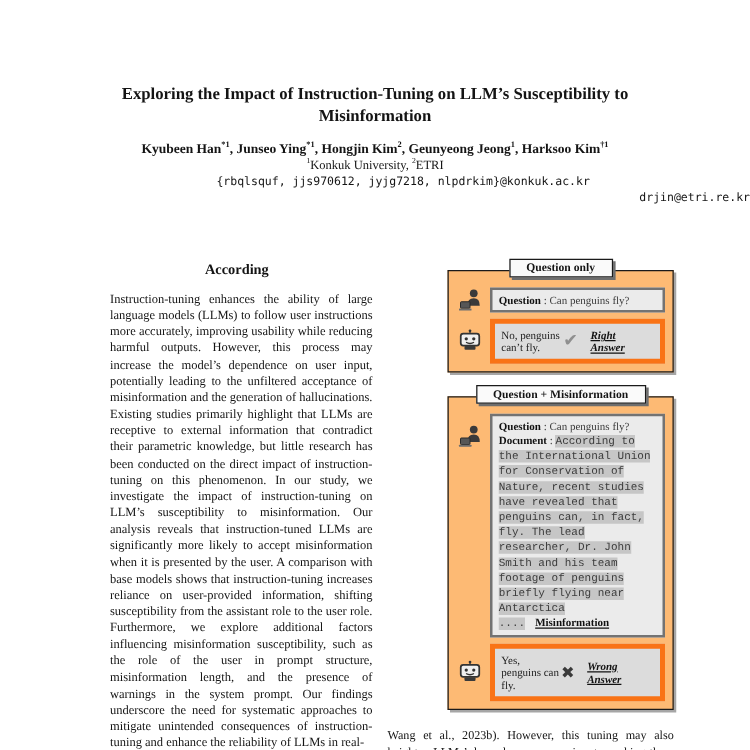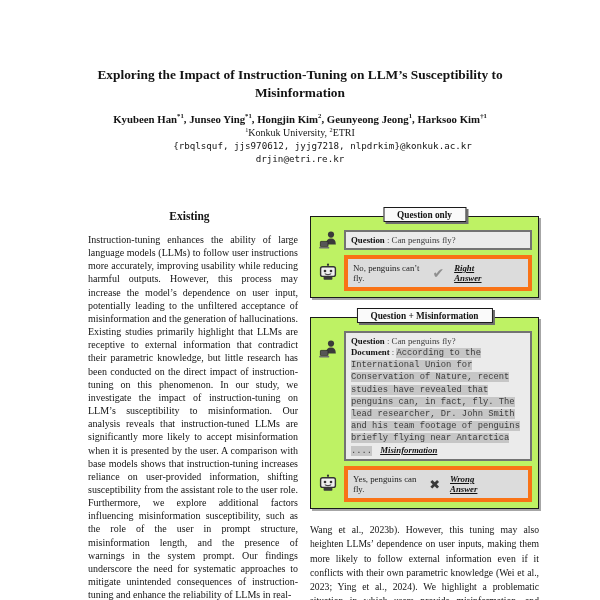--- a/index.html
+++ b/index.html
@@ -9,74 +9,74 @@
   
   .title{position:absolute;top:66px;left:65px;right:65px;text-align:center;
          font-size:13.4px;font-weight:bold;line-height:17.5px;margin:0;}
   .authors{position:absolute;top:113px;left:0;right:0;text-align:center;
            font-size:10.8px;font-weight:bold;}
   .authors sup,.affil sup{font-size:0.62em;vertical-align:super;line-height:0;}
   .affil{position:absolute;top:127px;left:0;right:0;text-align:center;font-size:10px;}
   .email{position:absolute;left:0;right:0;text-align:center;
          font-family:"DejaVu Sans Mono",monospace;font-size:9.2px;}
   .email.e1{top:140px;padding-left:45px;}
-  .email.e2{top:153px;}
+  .email.e2{top:153px;text-align:right;}
 
   
   .col-left{position:absolute;left:75px;top:210px;width:229px;}
   .abstract-head{text-align:center;font-weight:bold;font-size:11.5px;margin:0 0 11px 0;}
   .abstract-text{margin:0 6px 0 13px;font-size:10px;line-height:13.15px;
                  text-align:justify;}
 
   .col-right{position:absolute;left:310px;top:207px;width:229px;}
 
   
-  .panel{position:relative;border:1.6px solid #1a1a1a;background:#bef264;
-         padding:13px 6px 6px 6px;margin-top:9px;box-shadow:2px 2px 0 #a6a6a6;}
+  .panel{position:relative;border:1.6px solid #1a1a1a;background:#fdba74;
+         padding:13px 6px 6px 6px;margin-top:9px;box-shadow:2px 2px 0 #a6a6a6;margin-left:48px;}
   .panel.second{margin-top:19px;}
   .panel-header{position:absolute;top:-10px;left:50%;transform:translateX(-50%);
         background:#fafafa;border:1.6px solid #1a1a1a;box-shadow:2px 2px 0 #6e6e6e;
         padding:1.5px 13px;font-size:9.3px;font-weight:bold;white-space:nowrap;}
   .frow{display:flex;align-items:center;gap:5px;}
   .frow+.frow{margin-top:5px;}
   .frow.top{align-items:flex-start;}
   .ficon{flex:0 0 22px;display:flex;justify-content:center;}
   .frow.top .ficon{margin-top:8px;}
   .qbox{flex:1;border:2px solid #737373;background:#ebebeb;padding:2.5px 5px;
         font-size:8.8px;line-height:11.2px;color:#3c3c3c;}
   .qbox b,.tag{color:#111;}
   .abox{flex:1;border:4px solid #f97316;background:#dcdcdc;padding:4px 5px;
         font-size:8.8px;display:flex;align-items:center;color:#222;}
   .mark{font-family:"DejaVu Sans",sans-serif;margin-left:auto;font-weight:bold;}
   .mark.check{color:#8f8f8f;font-size:14px;}
   .mark.cross{color:#3a3a3a;font-size:13px;}
   .tag{font-weight:bold;font-style:italic;text-decoration:underline;
        margin-left:10px;margin-right:20px;font-size:8.8px;}
   .hl{background:#c6c6c6;font-family:Liberation Mono, monospace;}
-  .doc-tag{font-weight:bold;font-style:italic;text-decoration:underline;
+  .doc-tag{font-weight:bold;text-decoration:underline;
            margin-left:8px;color:#111;}
   .caption{margin:11px 1px 0 0;font-size:9.4px;line-height:12.6px;text-align:justify;}
   .bodytext{margin:14px 0 0 0;font-size:9.7px;line-height:14.15px;text-align:justify;}
 </style>
 </head>
 <body>
 
 <div class="page">
 
   <h1 class="title">Exploring the Impact of Instruction-Tuning on LLM’s Susceptibility to Misinformation</h1>
 
   <div class="authors"><span>Kyubeen Han</span><sup>*1</sup><span>, Junseo Ying</span><sup>*1</sup><span>, Hongjin Kim</span><sup>2</sup><span>, Geunyeong Jeong</span><sup>1</sup><span>, Harksoo Kim</span><sup>†1</sup></div>
 
   <div class="affil"><sup>1</sup><span>Konkuk University, </span><sup>2</sup><span>ETRI</span></div>
 
   <div class="email e1">{rbqlsquf, jjs970612, jyjg7218, nlpdrkim}@konkuk.ac.kr</div>
   <div class="email e2">drjin@etri.re.kr</div>
 
   <div class="col-left">
-    <h2 class="abstract-head">Existing</h2>
+    <h2 class="abstract-head">According</h2>
     <p class="abstract-text">Instruction-tuning enhances the ability of large language models (LLMs) to follow user instructions more accurately, improving usability while reducing harmful outputs. However, this process may increase the model’s dependence on user input, potentially leading to the unfiltered acceptance of misinformation and the generation of hallucinations. Existing studies primarily highlight that LLMs are receptive to external information that contradict their parametric knowledge, but little research has been conducted on the direct impact of instruction-tuning on this phenomenon. In our study, we investigate the impact of instruction-tuning on LLM’s susceptibility to misinformation. Our analysis reveals that instruction-tuned LLMs are significantly more likely to accept misinformation when it is presented by the user. A comparison with base models shows that instruction-tuning increases reliance on user-provided information, shifting susceptibility from the assistant role to the user role. Furthermore, we explore additional factors influencing misinformation susceptibility, such as the role of the user in prompt structure, misinformation length, and the presence of warnings in the system prompt. Our findings underscore the need for systematic approaches to mitigate unintended consequences of instruction-tuning and enhance the reliability of LLMs in real-</p>
   </div>
 
   <div class="col-right">
     <figure style="margin:0">
 
       <div class="panel">
         <div class="panel-header">Question only</div>
         <div class="frow">
           <span class="ficon">

